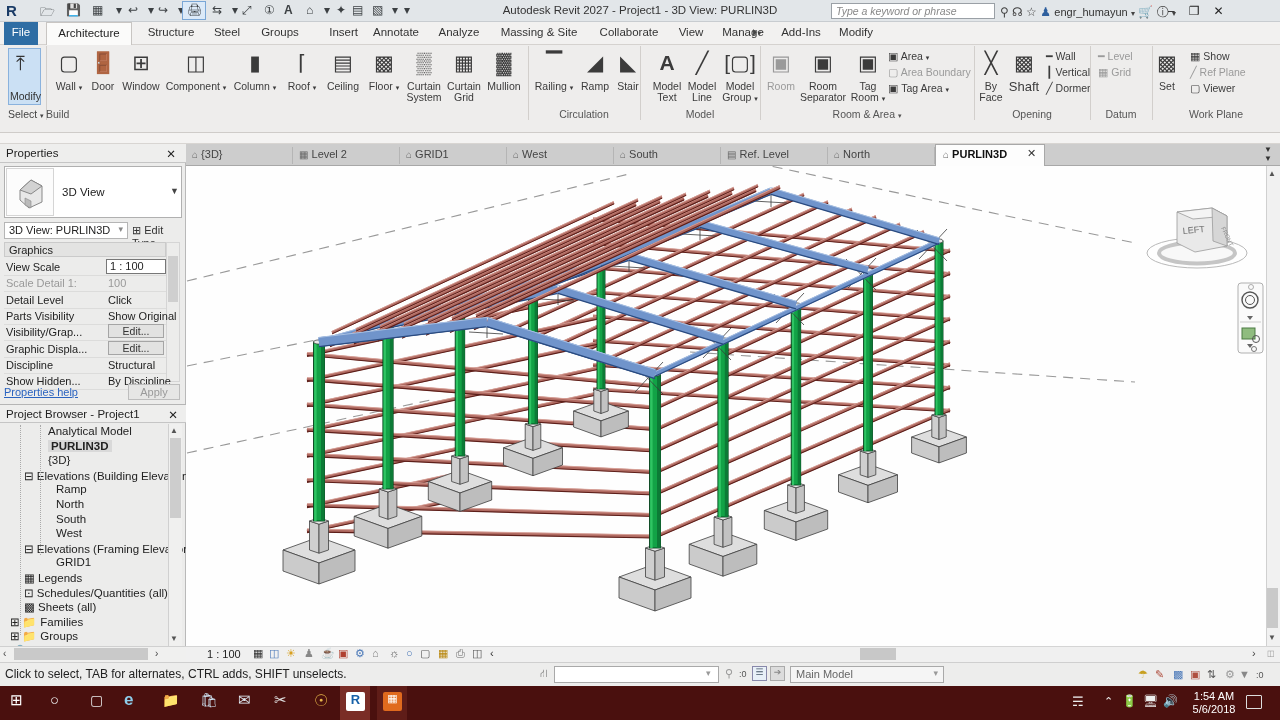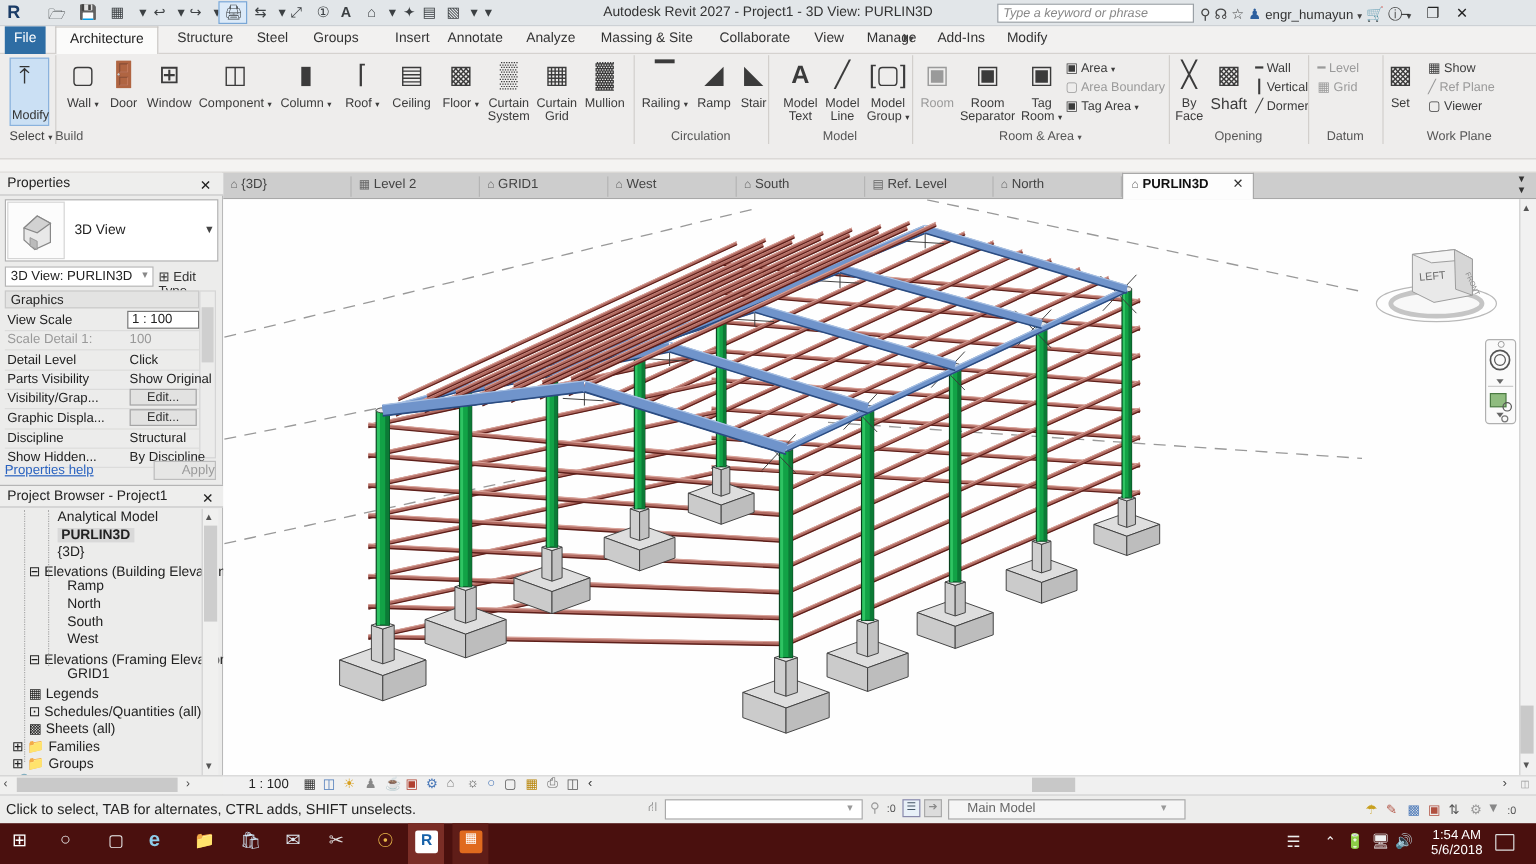--- a/index.html
+++ b/index.html
@@ -226,21 +226,21 @@
 <div class="abs" style="left:6px;top:342.50000000000006px;width:100px;font-size:11px;color:#222;white-space:nowrap;overflow:hidden">Graphic Displa...</div>
 <div class="abs" style="left:108px;top:340.50000000000006px;width:56px;height:14px;background:#e2e2e1;border:1px solid #a5a5a5;font-size:10.5px;color:#333;text-align:center">Edit...</div>
 <div class="abs" style="left:4px;top:356.50000000000006px;width:162px;height:1px;background:#dcdcdb"></div>
 <div class="abs" style="left:6px;top:358.80000000000007px;width:100px;font-size:11px;color:#222;white-space:nowrap;overflow:hidden">Discipline</div>
 <div class="abs" style="left:108px;top:358.80000000000007px;font-size:11px;color:#222;white-space:nowrap">Structural</div>
 <div class="abs" style="left:4px;top:372.80000000000007px;width:162px;height:1px;background:#dcdcdb"></div>
 <div class="abs" style="left:6px;top:375.1000000000001px;width:100px;font-size:11px;color:#222;white-space:nowrap;overflow:hidden">Show Hidden...</div>
 <div class="abs" style="left:108px;top:375.1000000000001px;font-size:11px;color:#222;white-space:nowrap">By Discipline</div>
 <div class="abs" style="left:4px;top:389.1000000000001px;width:162px;height:1px;background:#dcdcdb"></div>
 <div class="abs" style="left:4px;top:386px;font-size:11px;color:#2a63c0;text-decoration:underline">Properties help</div>
-<div class="abs" style="left:128px;top:384px;width:52px;height:16px;background:#e6e6e5;border:1px solid #bdbdbd;font-size:11px;color:#9a9a9a;text-align:right;padding-top:1px">Apply</div>
+<div class="abs" style="left:128px;top:384px;width:52px;height:16px;background:#e6e6e5;border:1px solid #bdbdbd;font-size:11px;color:#9a9a9a;text-align:center;padding-top:1px">Apply</div>
 <div class="abs" style="left:0;top:404px;width:186px;height:19px;background:#eeeeed;border-top:1px solid #b5b5b5;border-bottom:1px solid #c5c5c5;font-size:11.5px;color:#222;padding:3px 6px">Project Browser - Project1<span style="float:right;margin-right:2px">✕</span></div>
 <div class="abs" style="left:48px;top:425px;font-size:11.5px;color:#222;white-space:nowrap">Analytical Model</div>
 <div class="abs" style="left:48px;top:439.6px;font-size:11.5px;color:#222;font-weight:bold;background:#d9d9d9;padding:0 3px;white-space:nowrap">PURLIN3D</div>
 <div class="abs" style="left:48px;top:454.20000000000005px;font-size:11.5px;color:#222;white-space:nowrap">{3D}</div>
 <div class="abs" style="left:24px;top:468.80000000000007px;font-size:11.5px;color:#222;white-space:nowrap">⊟ Elevations (Building Elevation)</div>
 <div class="abs" style="left:56px;top:483.4000000000001px;font-size:11.5px;color:#222;white-space:nowrap">Ramp</div>
 <div class="abs" style="left:56px;top:498.0000000000001px;font-size:11.5px;color:#222;white-space:nowrap">North</div>
 <div class="abs" style="left:56px;top:512.6000000000001px;font-size:11.5px;color:#222;white-space:nowrap">South</div>
 <div class="abs" style="left:56px;top:527.2000000000002px;font-size:11.5px;color:#222;white-space:nowrap">West</div>
 <div class="abs" style="left:24px;top:541.8000000000002px;font-size:11.5px;color:#222;white-space:nowrap">⊟ Elevations (Framing Elevation)</div>
@@ -635,21 +635,21 @@
 <div class="abs" style="left:1267px;top:649px;font-size:8px;color:#999">◫</div>
 <div class="abs" style="left:0;top:662px;width:1280px;height:24px;background:#ededec;border-top:1px solid #cfcfcf"></div>
 <div class="abs" style="left:5px;top:667px;font-size:12px;color:#222">Click to select, TAB for alternates, CTRL adds, SHIFT unselects.</div>
 <div class="abs" style="left:540px;top:667px;font-size:11px;color:#777">⛙</div>
 <div class="abs" style="left:554px;top:666px;width:165px;height:17px;background:#fff;border:1px solid #a9a9a9"></div>
 <div class="abs" style="left:706px;top:668px;font-size:9px;color:#999">▾</div>
 <div class="abs" style="left:725px;top:667px;font-size:11px;color:#999">⚲</div>
 <div class="abs" style="left:739px;top:669px;font-size:9px;color:#555">:0</div>
 <div class="abs" style="left:752px;top:666px;width:15px;height:15px;background:#e8f0f8;border:1px solid #88a;font-size:9px;color:#456;text-align:center">☰</div>
 <div class="abs" style="left:770px;top:666px;width:15px;height:15px;background:#dcdcdc;border:1px solid #aaa;color:#888;font-size:9px;text-align:center">➔</div>
-<div class="abs" style="left:790px;top:666px;width:198px;height:17px;background:#f5f5f5;border:1px solid #a9a9a9;font-size:11px;color:#666;padding:1px 15px">Main Model <span style="float:right;color:#999;font-size:9px">▾</span></div>
+<div class="abs" style="left:790px;top:666px;width:154px;height:17px;background:#f5f5f5;border:1px solid #a9a9a9;font-size:11px;color:#666;padding:1px 5px">Main Model <span style="float:right;color:#999;font-size:9px">▾</span></div>
 <div class="abs" style="left:1138px;top:668px;font-size:11px;color:#c8a020">☂</div>
 <div class="abs" style="left:1155px;top:668px;font-size:11px;color:#b05040">✎</div>
 <div class="abs" style="left:1173px;top:668px;font-size:11px;color:#4a78b8">▩</div>
 <div class="abs" style="left:1190px;top:668px;font-size:11px;color:#b05040">▣</div>
 <div class="abs" style="left:1207px;top:668px;font-size:11px;color:#555">⇅</div>
 <div class="abs" style="left:1225px;top:668px;font-size:11px;color:#999">⚙</div>
 <div class="abs" style="left:1239px;top:668px;font-size:11px;color:#888">▼</div>
 <div class="abs" style="left:1256px;top:670px;font-size:9px;color:#555">:0</div>
 <div class="abs" style="left:0;top:686px;width:1280px;height:34px;background:#4a100e"></div>
 <div class="abs" style="left:340px;top:686px;width:30px;height:34px;background:#7a2d26"></div>

